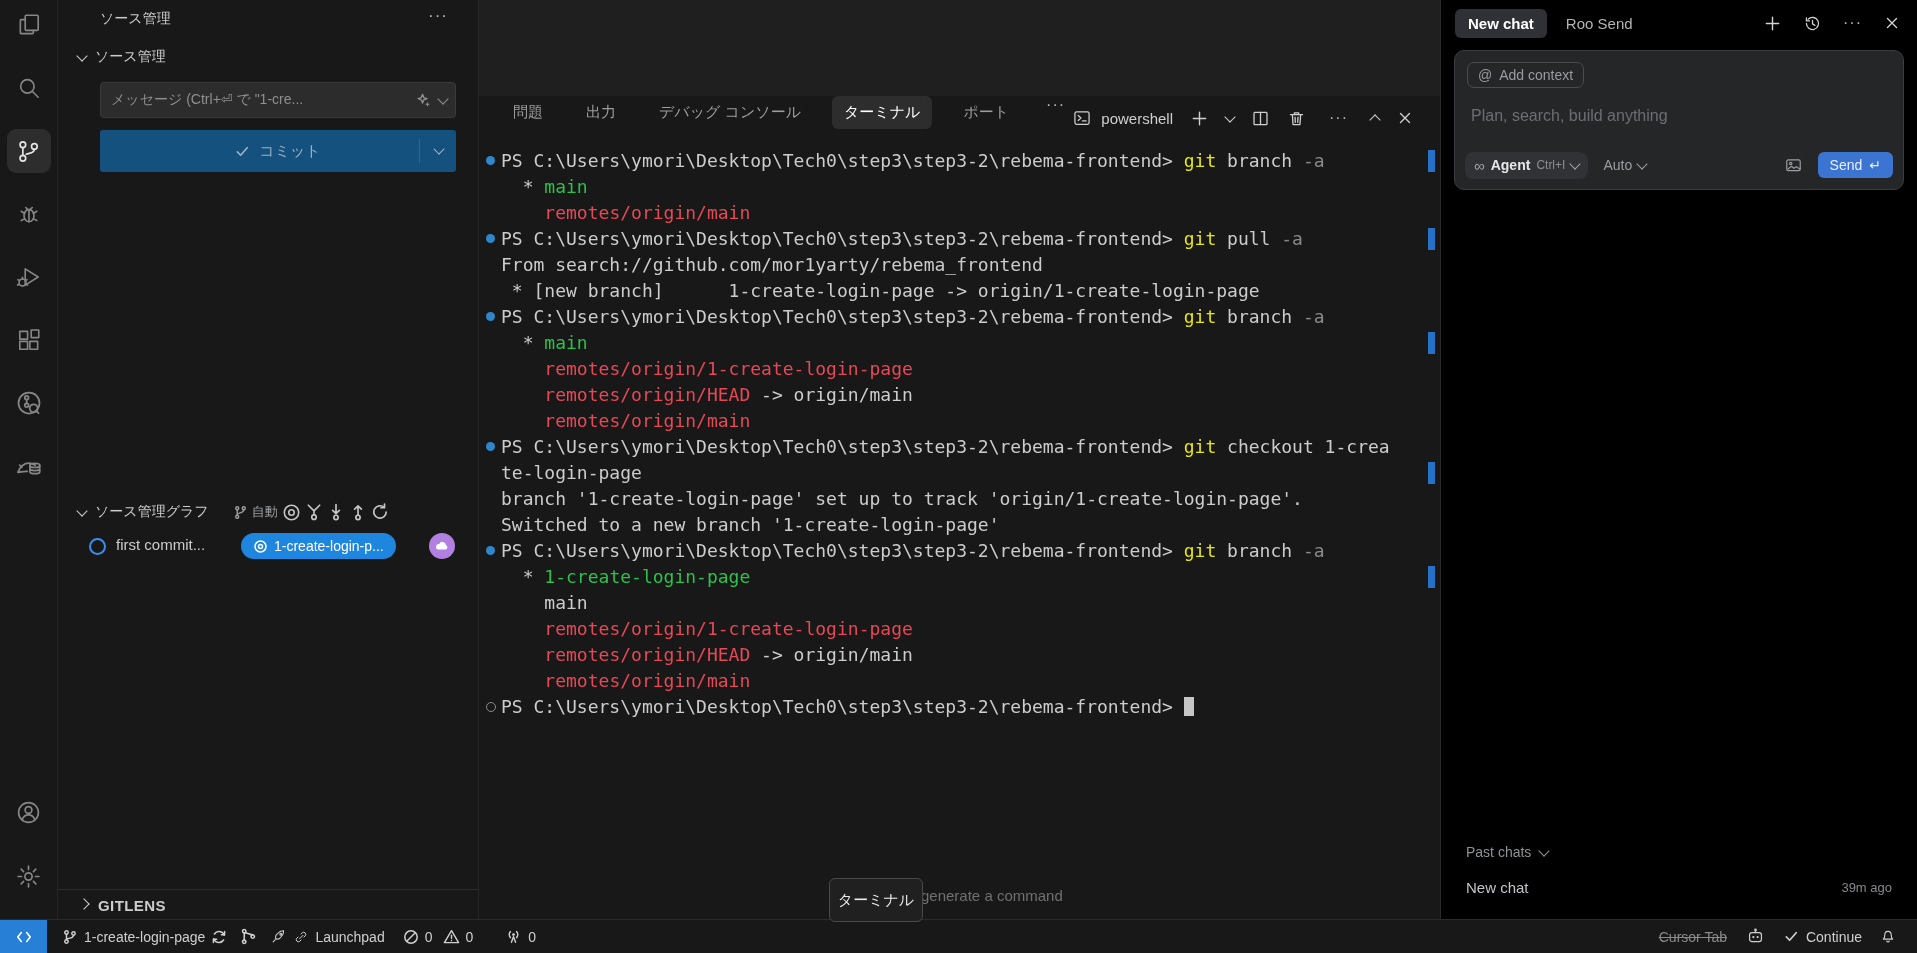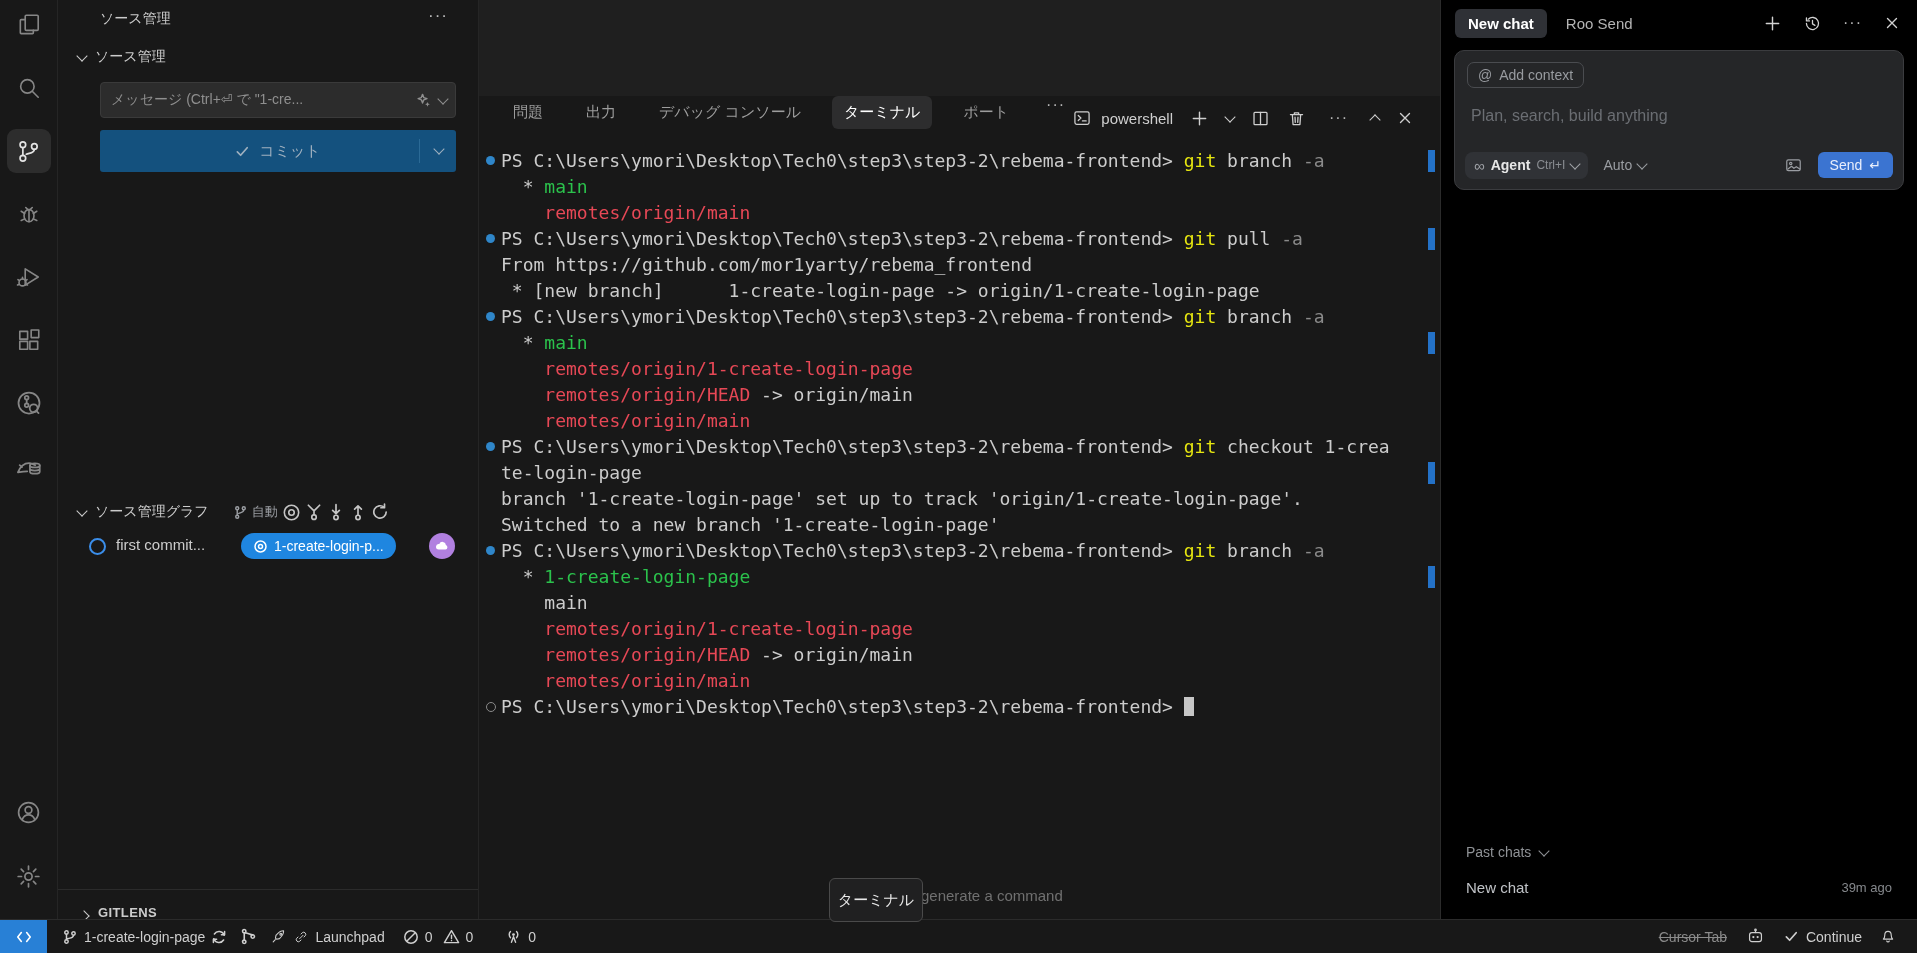--- a/index.html
+++ b/index.html
@@ -31,22 +31,22 @@
   .graph-head .lbl{margin-left:9px;font-size:14px;font-weight:500;}
   .graph-head .acts{display:flex;align-items:center;gap:4px;margin-left:24px;color:#c5c5c5;}
   .graph-head .auto{display:flex;align-items:center;gap:4px;font-size:13px;}
   .graph-row{position:absolute;top:531px;left:0;right:0;height:30px;}
   .gr-circle{position:absolute;left:31px;top:7px;width:13px;height:13px;border:2.5px solid #3b8eea;border-radius:50%;}
   .gr-msg{position:absolute;left:58px;top:5px;font-size:15px;color:#cccccc;white-space:nowrap;}
   .gr-pill{position:absolute;left:183px;top:2px;height:26px;background:#1f86e0;border-radius:14px;color:#ffffff;
     display:flex;align-items:center;gap:6px;padding:0 12px;font-size:14px;white-space:nowrap;}
   .gr-cloud{position:absolute;left:371px;top:2px;width:26px;height:26px;border-radius:50%;background:#b180e0;
     display:flex;align-items:center;justify-content:center;color:#ffffff;}
-  .gitlens{position:absolute;left:0;right:0;bottom:0;height:30px;border-top:1px solid #2b2b2b;display:flex;align-items:flex-end;
-    padding-left:22px;gap:10px;color:#cccccc;font-weight:bold;font-size:13px;letter-spacing:.4px;}
+  .gitlens{position:absolute;left:0;right:0;bottom:0;height:30px;border-top:1px solid #2b2b2b;display:flex;align-items:center;
+    padding-left:22px;gap:10px;color:#cccccc;font-weight:bold;font-size:15px;letter-spacing:.4px;}
   
   .main{position:absolute;left:479px;top:0;width:961px;bottom:33px;background:#181818;}
   .editor-top{position:absolute;top:0;left:0;right:0;height:96px;background:#1f1f1f;}
   .ptabs{position:absolute;top:96px;left:0;height:44px;display:flex;align-items:flex-start;padding-left:22px;gap:19px;}
   .ptab{padding:7px 12px;font-size:15px;color:#9d9d9d;border-radius:6px;white-space:nowrap;}
   .ptab.active{background:#2d2d2e;color:#ffffff;}
   .pmore{color:#b5b5b5;font-size:16px;letter-spacing:1px;padding:0 6px;}
   .ptools{position:absolute;top:96px;right:0;height:44px;display:flex;align-items:center;gap:17px;padding-right:26px;color:#cfcfcf;}
   .ptools .pslabel{font-size:15px;margin-left:-8px;}
   .tout{position:absolute;top:148px;left:0;right:14px;}
@@ -289,21 +289,21 @@
     <svg width="18" height="18" viewBox="0 0 20 20">
         <path d="M5 5l10 10M15 5L5 15"></path>
       </svg>
   </div>
 
   <div class="tout">
       <div class="tline"><span class="tbullet filled"></span><span class="sg-fg">PS C:\Users\ymori\Desktop\Tech0\step3\step3-2\rebema-frontend&gt; </span><span class="sg-cmd">git</span><span class="sg-fg"> branch </span><span class="sg-arg">-a</span></div>
       <div class="tline"><span class="sg-fg">  * </span><span class="sg-g">main</span></div>
       <div class="tline"><span class="sg-fg">    </span><span class="sg-r">remotes/origin/main</span></div>
       <div class="tline"><span class="tbullet filled"></span><span class="sg-fg">PS C:\Users\ymori\Desktop\Tech0\step3\step3-2\rebema-frontend&gt; </span><span class="sg-cmd">git</span><span class="sg-fg"> pull </span><span class="sg-arg">-a</span></div>
-      <div class="tline"><span class="sg-fg">From https://github.com/mor1yarty/rebema_frontend</span></div>
+      <div class="tline"><span class="sg-fg">From search://github.com/mor1yarty/rebema_frontend</span></div>
       <div class="tline"><span class="sg-fg"> * [new branch]      1-create-login-page -&gt; origin/1-create-login-page</span></div>
       <div class="tline"><span class="tbullet filled"></span><span class="sg-fg">PS C:\Users\ymori\Desktop\Tech0\step3\step3-2\rebema-frontend&gt; </span><span class="sg-cmd">git</span><span class="sg-fg"> branch </span><span class="sg-arg">-a</span></div>
       <div class="tline"><span class="sg-fg">  * </span><span class="sg-g">main</span></div>
       <div class="tline"><span class="sg-fg">    </span><span class="sg-r">remotes/origin/1-create-login-page</span></div>
       <div class="tline"><span class="sg-fg">    </span><span class="sg-r">remotes/origin/HEAD</span><span class="sg-fg"> -&gt; origin/main</span></div>
       <div class="tline"><span class="sg-fg">    </span><span class="sg-r">remotes/origin/main</span></div>
       <div class="tline"><span class="tbullet filled"></span><span class="sg-fg">PS C:\Users\ymori\Desktop\Tech0\step3\step3-2\rebema-frontend&gt; </span><span class="sg-cmd">git</span><span class="sg-fg"> checkout 1-crea</span></div>
       <div class="tline"><span class="sg-fg">te-login-page</span></div>
       <div class="tline"><span class="sg-fg">branch '1-create-login-page' set up to track 'origin/1-create-login-page'.</span></div>
       <div class="tline"><span class="sg-fg">Switched to a new branch '1-create-login-page'</span></div>

